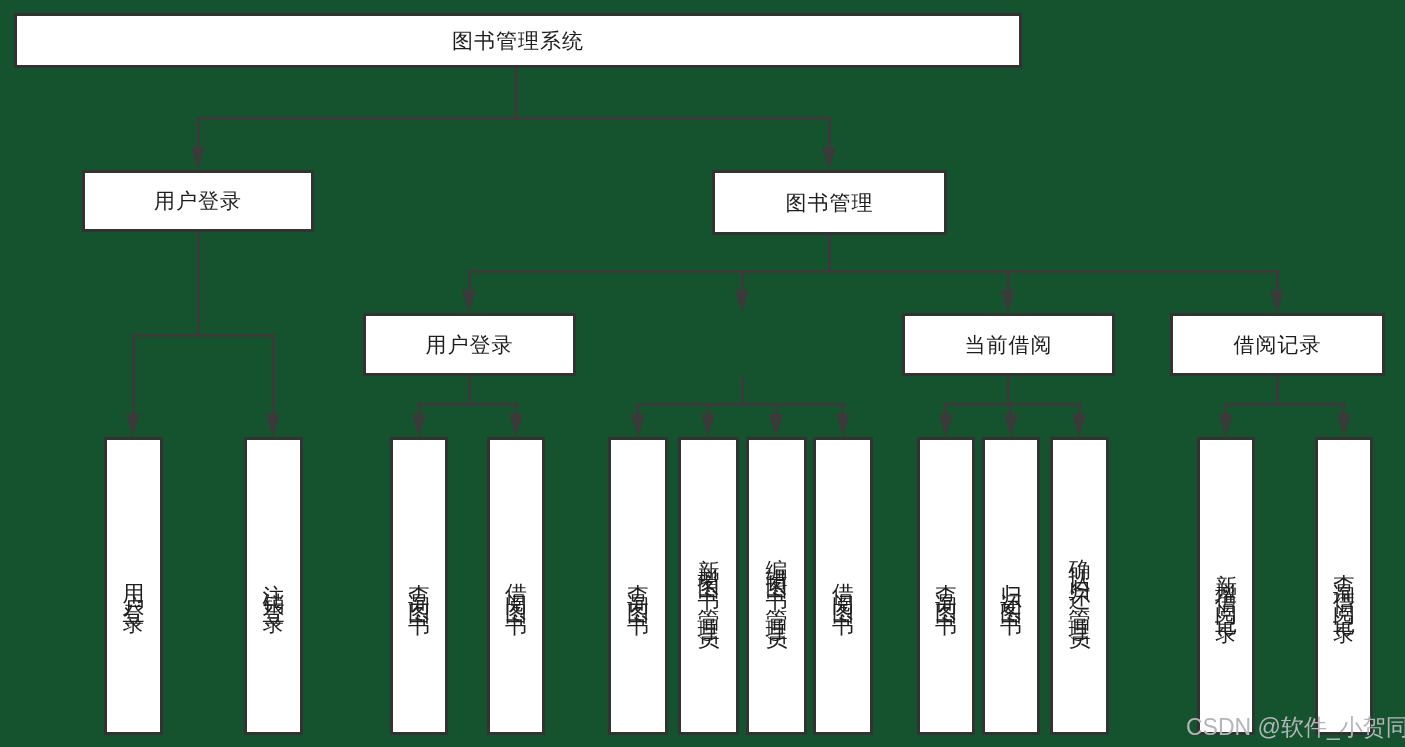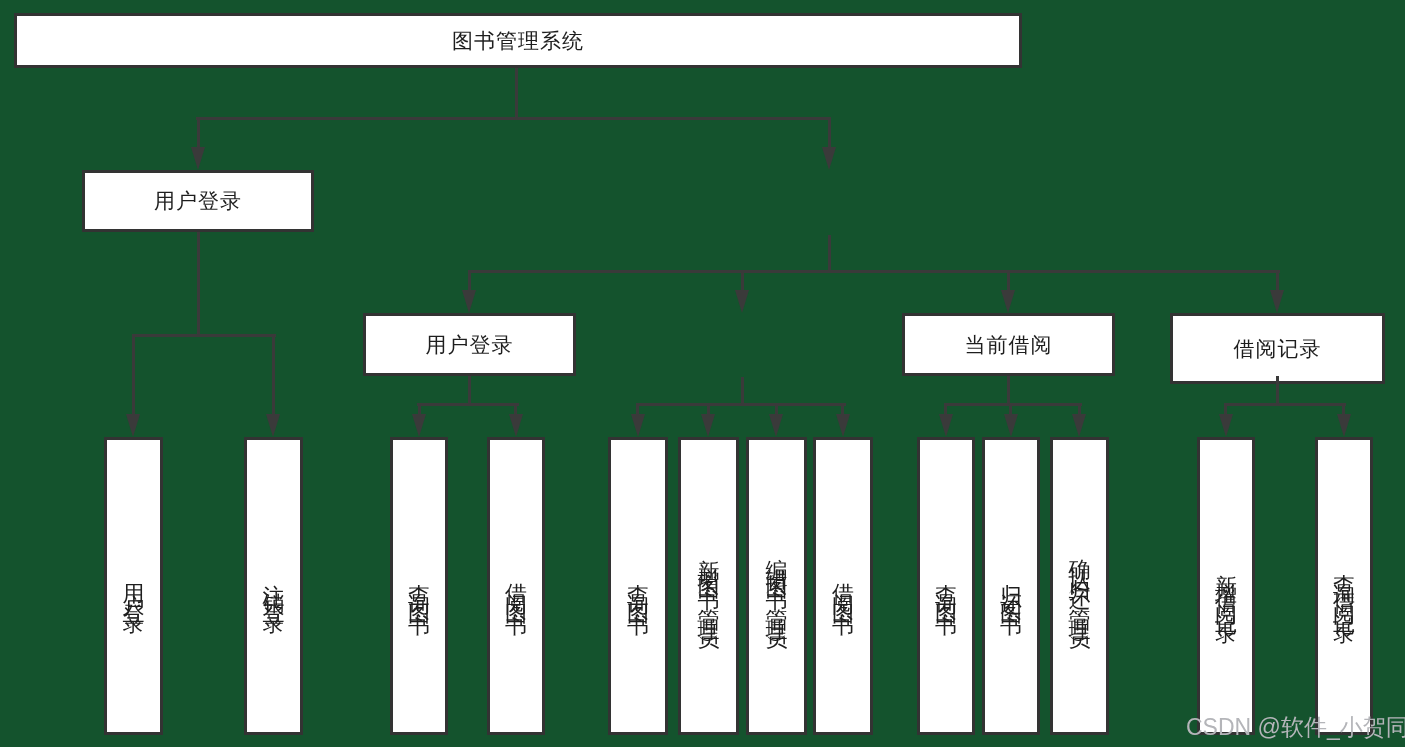--- a/index.html
+++ b/index.html
@@ -64,20 +64,23 @@
   <div class="vl" style="left:515px; top:68px; height:51px;"></div>
   <div class="hl" style="left:196px; top:117px; width:635px;"></div>
   <div class="vl" style="left:197px; top:117px; height:33px;"></div>
   <div class="arr" style="left:191px; top:147px;"></div>
   <div class="vl" style="left:828px; top:117px; height:33px;"></div>
   <div class="arr" style="left:822px; top:147px;"></div>
 
   <div class="hbox" style="left:82px; top:170px; width:232px; height:62px;">
     <span class="lbl">用户登录</span>
   </div>
+  <div class="hbox" style="left:712px; top:170px; width:235px; height:65px;">
+    <span class="lbl">图书管理</span>
+  </div>
 
   <div class="vl" style="left:197px; top:232px; height:104px;"></div>
   <div class="hl" style="left:132px; top:334px; width:144px;"></div>
   <div class="vl" style="left:132px; top:334px; height:82px;"></div>
   <div class="arr" style="left:126px; top:414px;"></div>
   <div class="vl" style="left:272px; top:334px; height:82px;"></div>
   <div class="arr" style="left:266px; top:414px;"></div>
 
   <div class="vl" style="left:828px; top:235px; height:38px;"></div>
   <div class="hl" style="left:468px; top:270px; width:812px;"></div>
@@ -89,21 +92,21 @@
   <div class="arr" style="left:1001px; top:290px;"></div>
   <div class="vl" style="left:1276px; top:270px; height:21px;"></div>
   <div class="arr" style="left:1270px; top:290px;"></div>
 
   <div class="hbox" style="left:363px; top:313px; width:213px; height:63px;">
     <span class="lbl">用户登录</span>
   </div>
   <div class="hbox" style="left:902px; top:313px; width:213px; height:63px;">
     <span class="lbl">当前借阅</span>
   </div>
-  <div class="hbox" style="left:1170px; top:313px; width:215px; height:71px;">
+  <div class="hbox" style="left:1170px; top:313px; width:215px; height:63px;">
     <span class="lbl">借阅记录</span>
   </div>
 
   <div class="vl" style="left:468px; top:376px; height:30px;"></div>
   <div class="hl" style="left:417px; top:403px; width:102px;"></div>
   <div class="vl" style="left:418px; top:403px; height:14px;"></div>
   <div class="arr" style="left:412px; top:414px;"></div>
   <div class="vl" style="left:514px; top:403px; height:14px;"></div>
   <div class="arr" style="left:509px; top:414px;"></div>
 

